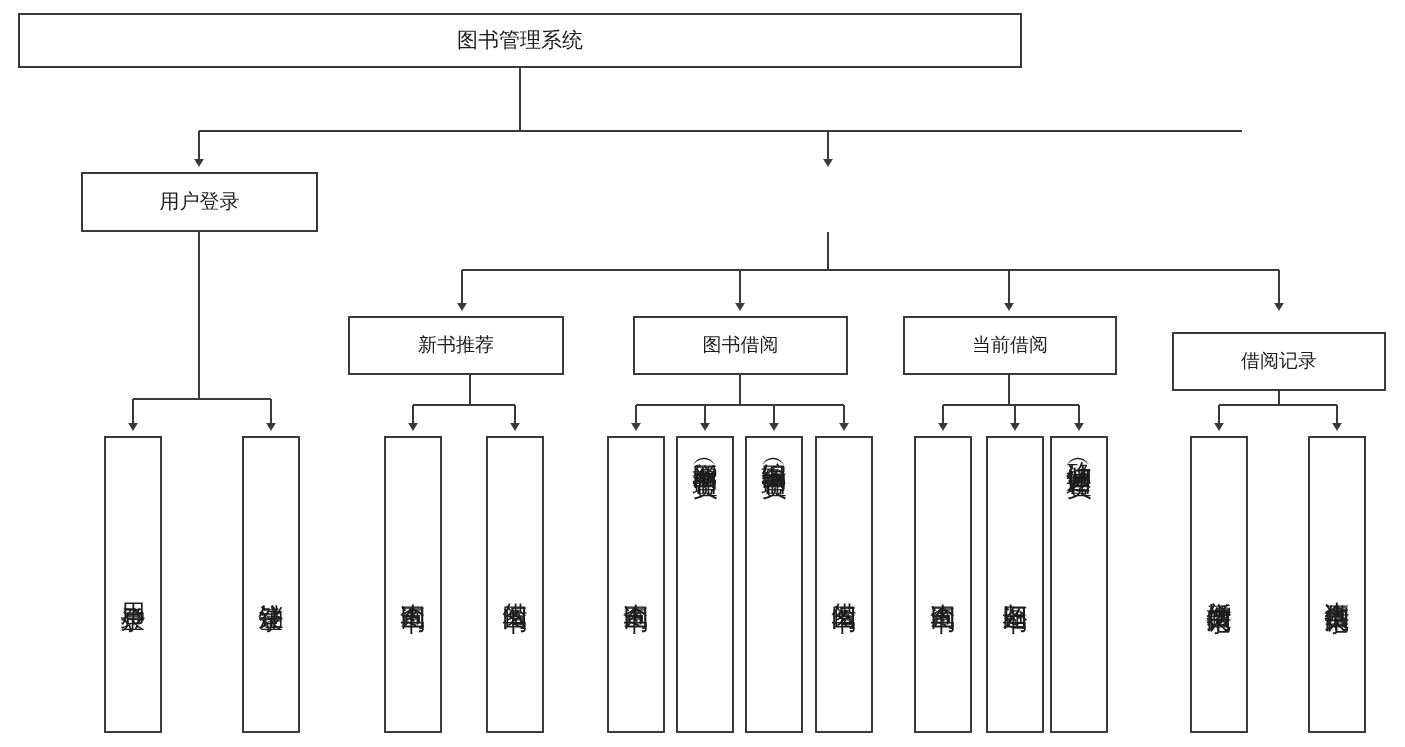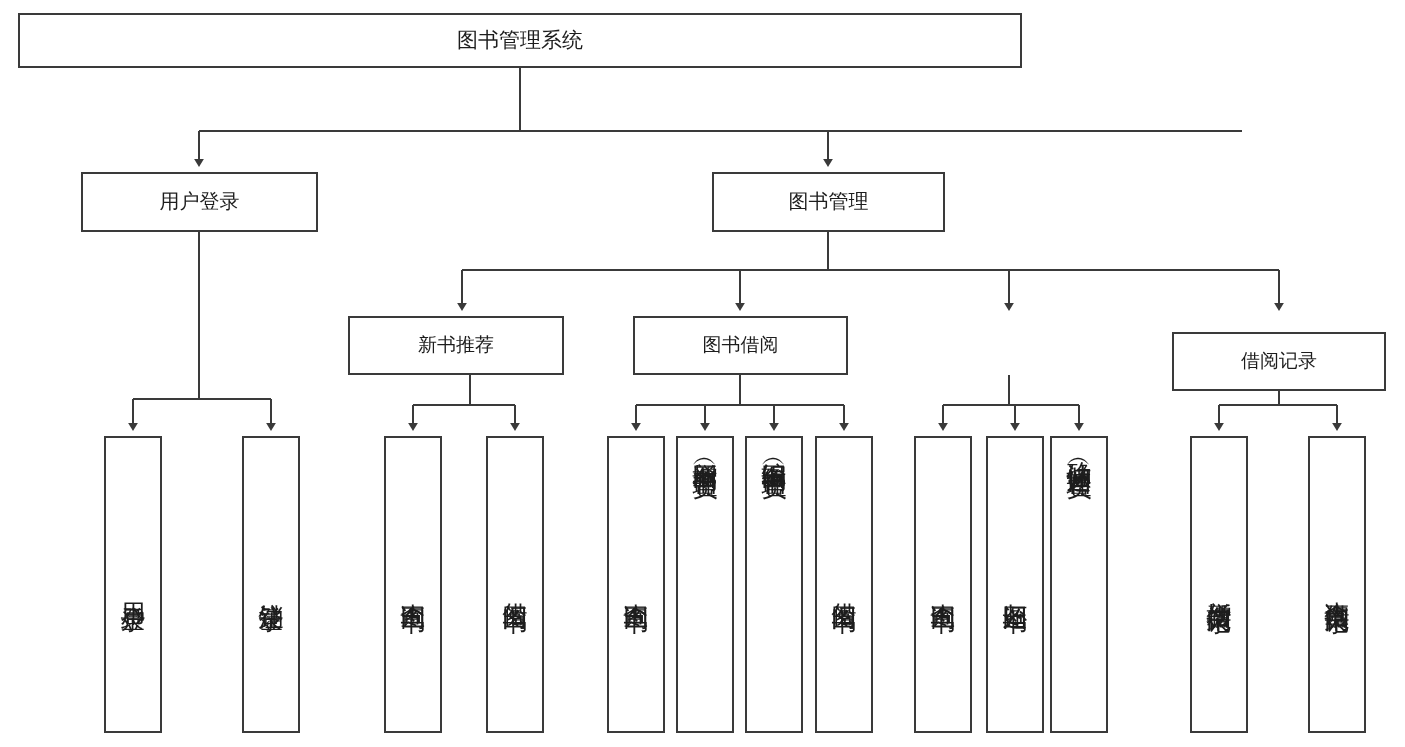--- a/index.html
+++ b/index.html
@@ -120,29 +120,29 @@
     </g>
   </svg>
 
   <div class="node root" style="left:18px;top:13px;width:1004px;height:55px;">
     <span class="lbl">图书管理系统</span>
   </div>
 
   <div class="node lvl2" style="left:81px;top:172px;width:237px;height:60px;">
     <span class="lbl">用户登录</span>
   </div>
-  <div class="node lvl2" style="left:712px;top:172px;width:233px;height:60px;">
-    <span class="lbl">图书管理</span>
-  </div>
 
   <div class="node lvl3" style="left:348px;top:316px;width:216px;height:59px;">
     <span class="lbl">新书推荐</span>
   </div>
   <div class="node lvl3" style="left:633px;top:316px;width:215px;height:59px;align-items:center;">
     <span class="lbl">图书借阅</span>
+  </div>
+  <div class="node lvl3" style="left:903px;top:316px;width:214px;height:59px;">
+    <span class="lbl">当前借阅</span>
   </div>
   <div class="node lvl3" style="left:1172px;top:316px;width:214px;height:59px;margin-top:16px;">
     <span class="lbl">借阅记录</span>
   </div>
 
   <div class="node leaf mid" style="left:104px;top:436px;width:58px;height:297px;">
     <span class="lbl">用户登录</span>
   </div>
   <div class="node leaf mid" style="left:242px;top:436px;width:58px;height:297px;">
     <span class="lbl">注销登录</span>

